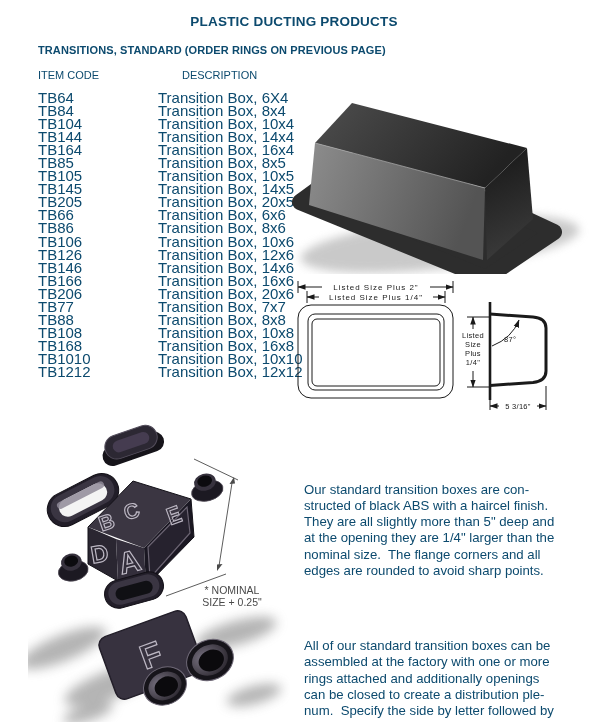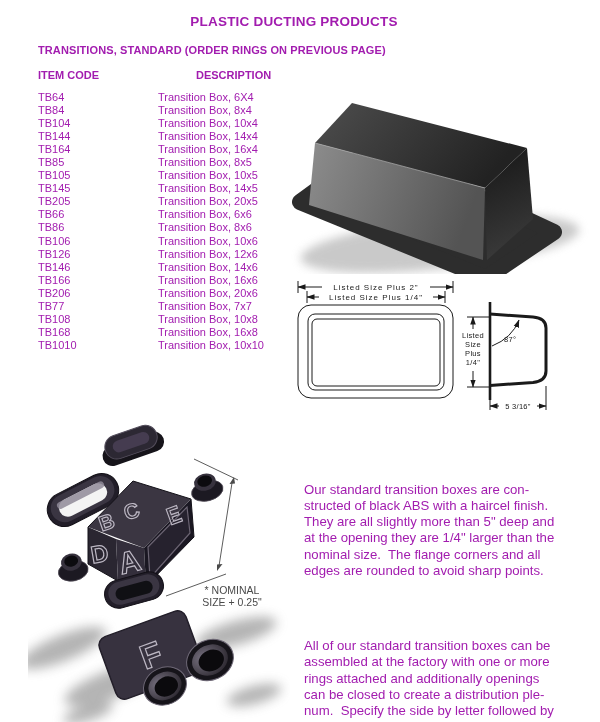--- a/index.html
+++ b/index.html
@@ -1,23 +1,23 @@
 <!DOCTYPE html>
 <html><head>
 <meta charset="utf-8">
 <style>
   html,body{margin:0;padding:0;background:#fff;}
   .page{position:relative;width:600px;height:722px;background:#ffffff;overflow:hidden;
-        font-family:"Liberation Sans",sans-serif;color:#a21caf;}
+        font-family:"Liberation Sans",sans-serif;color:#0c4a6e;}
   .title{position:absolute;top:14px;left:0;width:588px;text-align:center;
          font-size:13.5px;font-weight:bold;letter-spacing:.2px;}
   .subtitle{position:absolute;top:44px;left:38px;font-size:11px;font-weight:bold;letter-spacing:.1px;}
-  .colhead{position:absolute;top:69px;font-size:11px;font-weight:bold;}
-  .ch-code{left:38px;} .ch-desc{left:196px;}
-  .item-list{position:absolute;top:91px;left:38px;font-size:11px;line-height:13.05px;}
+  .colhead{position:absolute;top:69px;font-size:11px;font-weight:normal;}
+  .ch-code{left:38px;} .ch-desc{left:182px;}
+  .item-list{position:absolute;top:91px;left:38px;font-size:15px;line-height:13.05px;}
   .item-row{display:flex;}
   .item-code{width:120px;}
   .paras{position:absolute;left:288px;top:433px;width:312px;font-size:13.2px;
          line-height:16.3px;white-space:pre-wrap;}
   .paras p{margin:16px;}
   .paras p + p{margin-top:10px;}
   .abs{position:absolute;}
   svg text{font-family:"Liberation Sans",sans-serif;}
   .dimtxt{font-size:8px;letter-spacing:1px;fill:#1a1a1a;}
   .dimtxt2{font-size:7.5px;letter-spacing:.3px;fill:#1a1a1a;}
@@ -101,30 +101,38 @@
     </div>
       <div class="item-row">
       <span class="item-code">TB206</span>
       <span class="item-desc">Transition Box, 20x6</span>
     </div>
       <div class="item-row">
       <span class="item-code">TB77</span>
       <span class="item-desc">Transition Box, 7x7</span>
     </div>
       <div class="item-row">
+      <span class="item-code">TB88</span>
+      <span class="item-desc">Transition Box, 8x8</span>
+    </div>
+      <div class="item-row">
       <span class="item-code">TB108</span>
       <span class="item-desc">Transition Box, 10x8</span>
     </div>
       <div class="item-row">
       <span class="item-code">TB168</span>
       <span class="item-desc">Transition Box, 16x8</span>
     </div>
       <div class="item-row">
       <span class="item-code">TB1010</span>
       <span class="item-desc">Transition Box, 10x10</span>
+    </div>
+      <div class="item-row">
+      <span class="item-code">TB1212</span>
+      <span class="item-desc">Transition Box, 12x12</span>
     </div>
     </div>
 
   <svg class="abs" style="left:288px;top:88px;" width="302" height="186" viewBox="0 0 302 186">
     <defs>
       <linearGradient id="gFront" x1="0" y1="0" x2="1" y2="0.25">
         <stop offset="0" stop-color="#8d8d8d"></stop>
           <stop offset="1" stop-color="#545454"></stop>
       </linearGradient>
       <linearGradient id="gTop" x1="0" y1="0" x2="1" y2="0.35">

